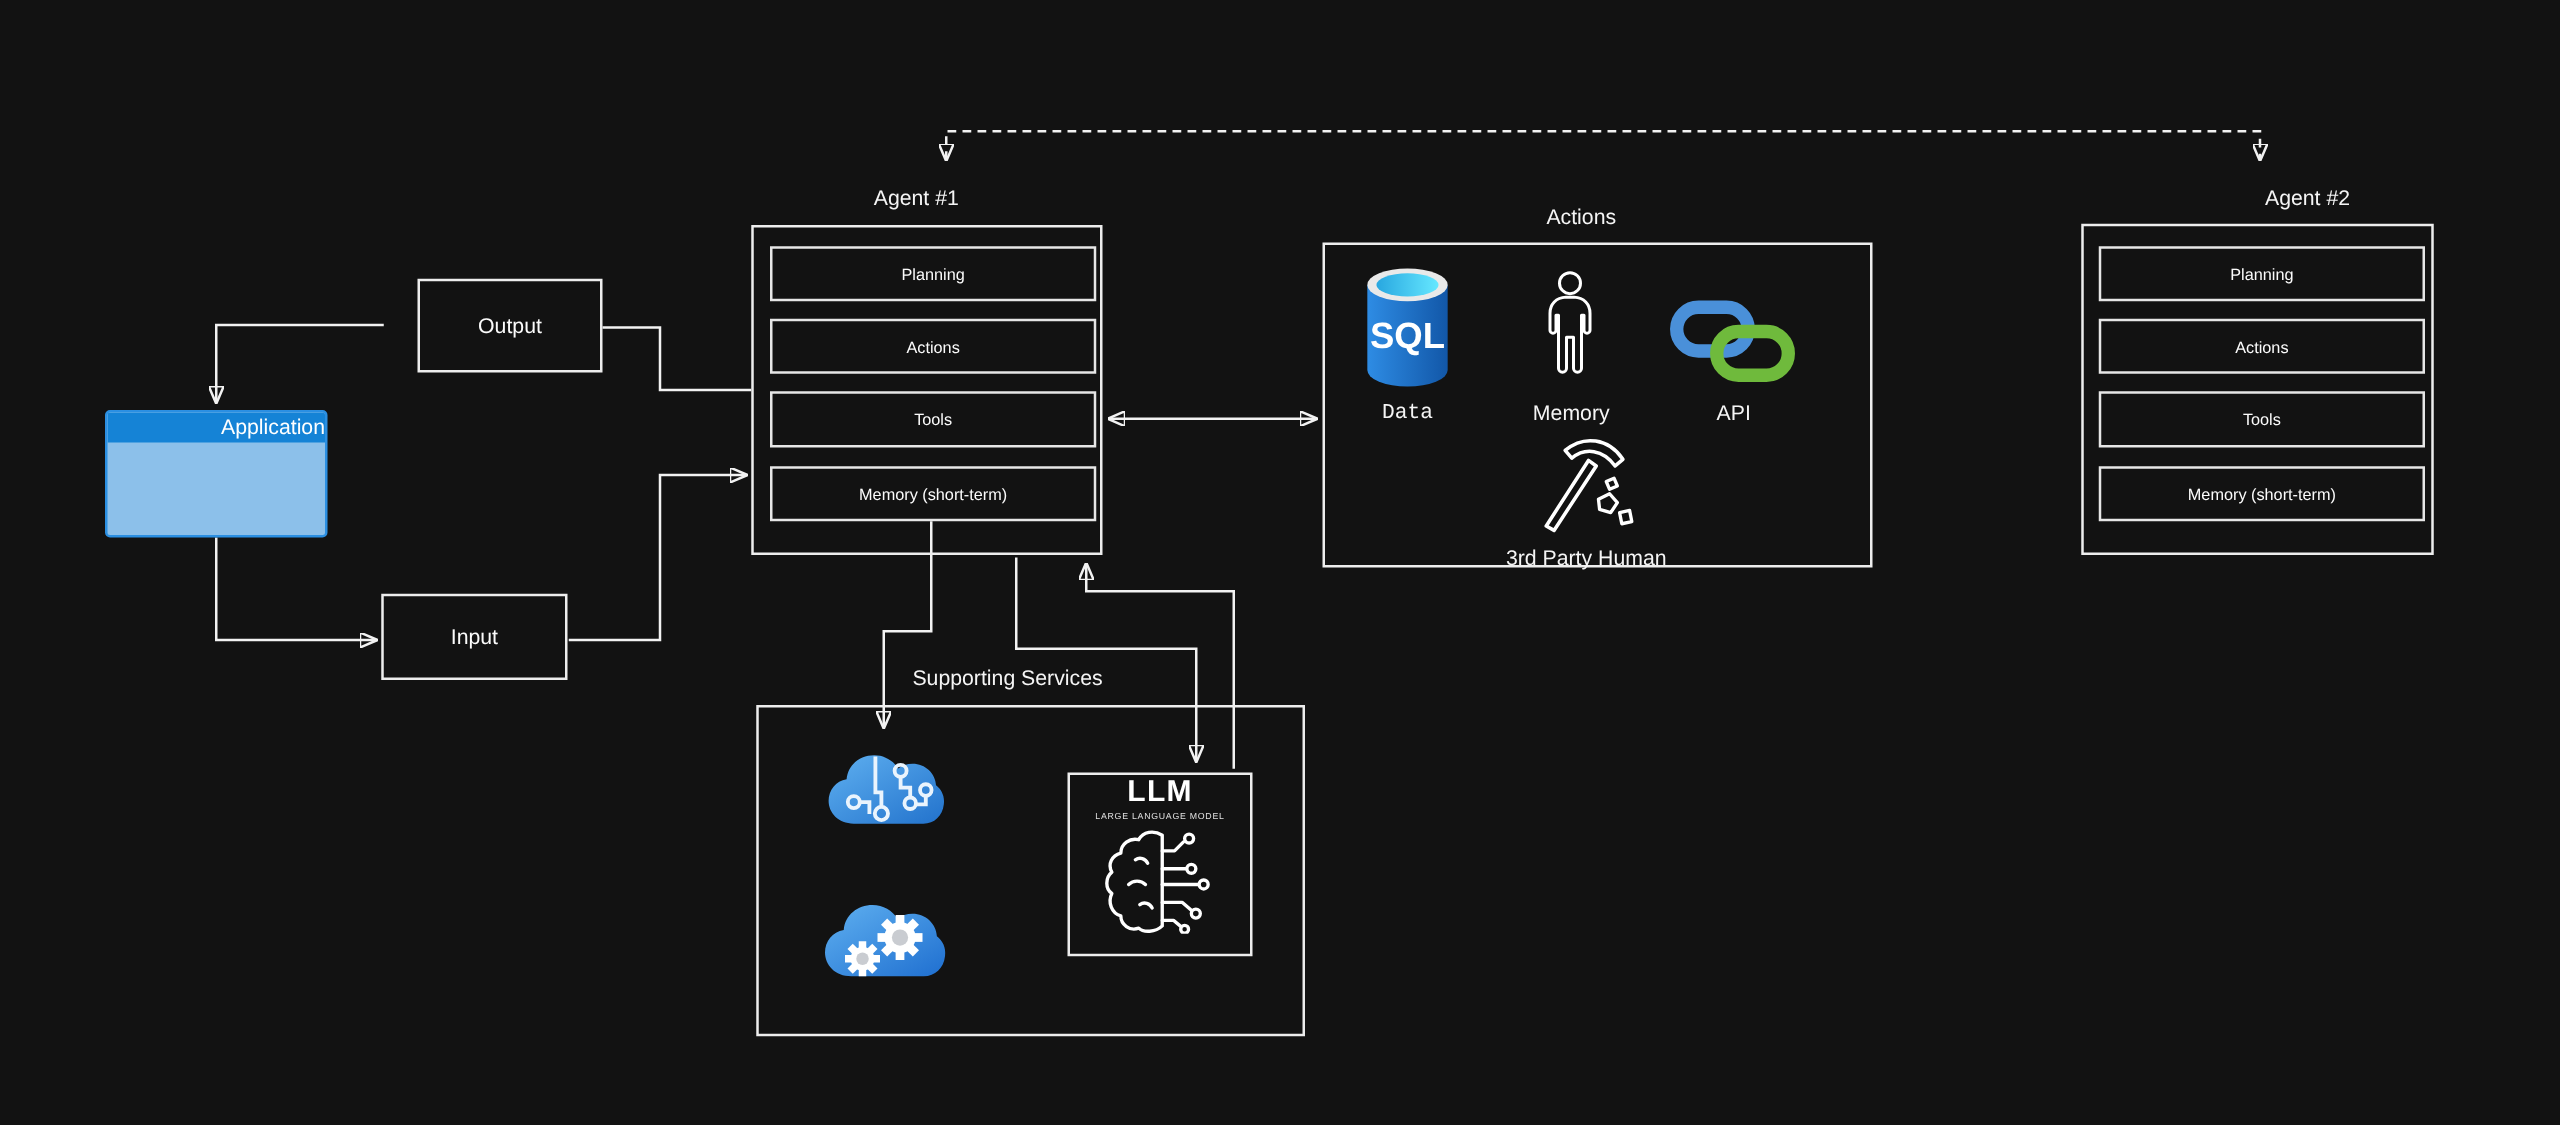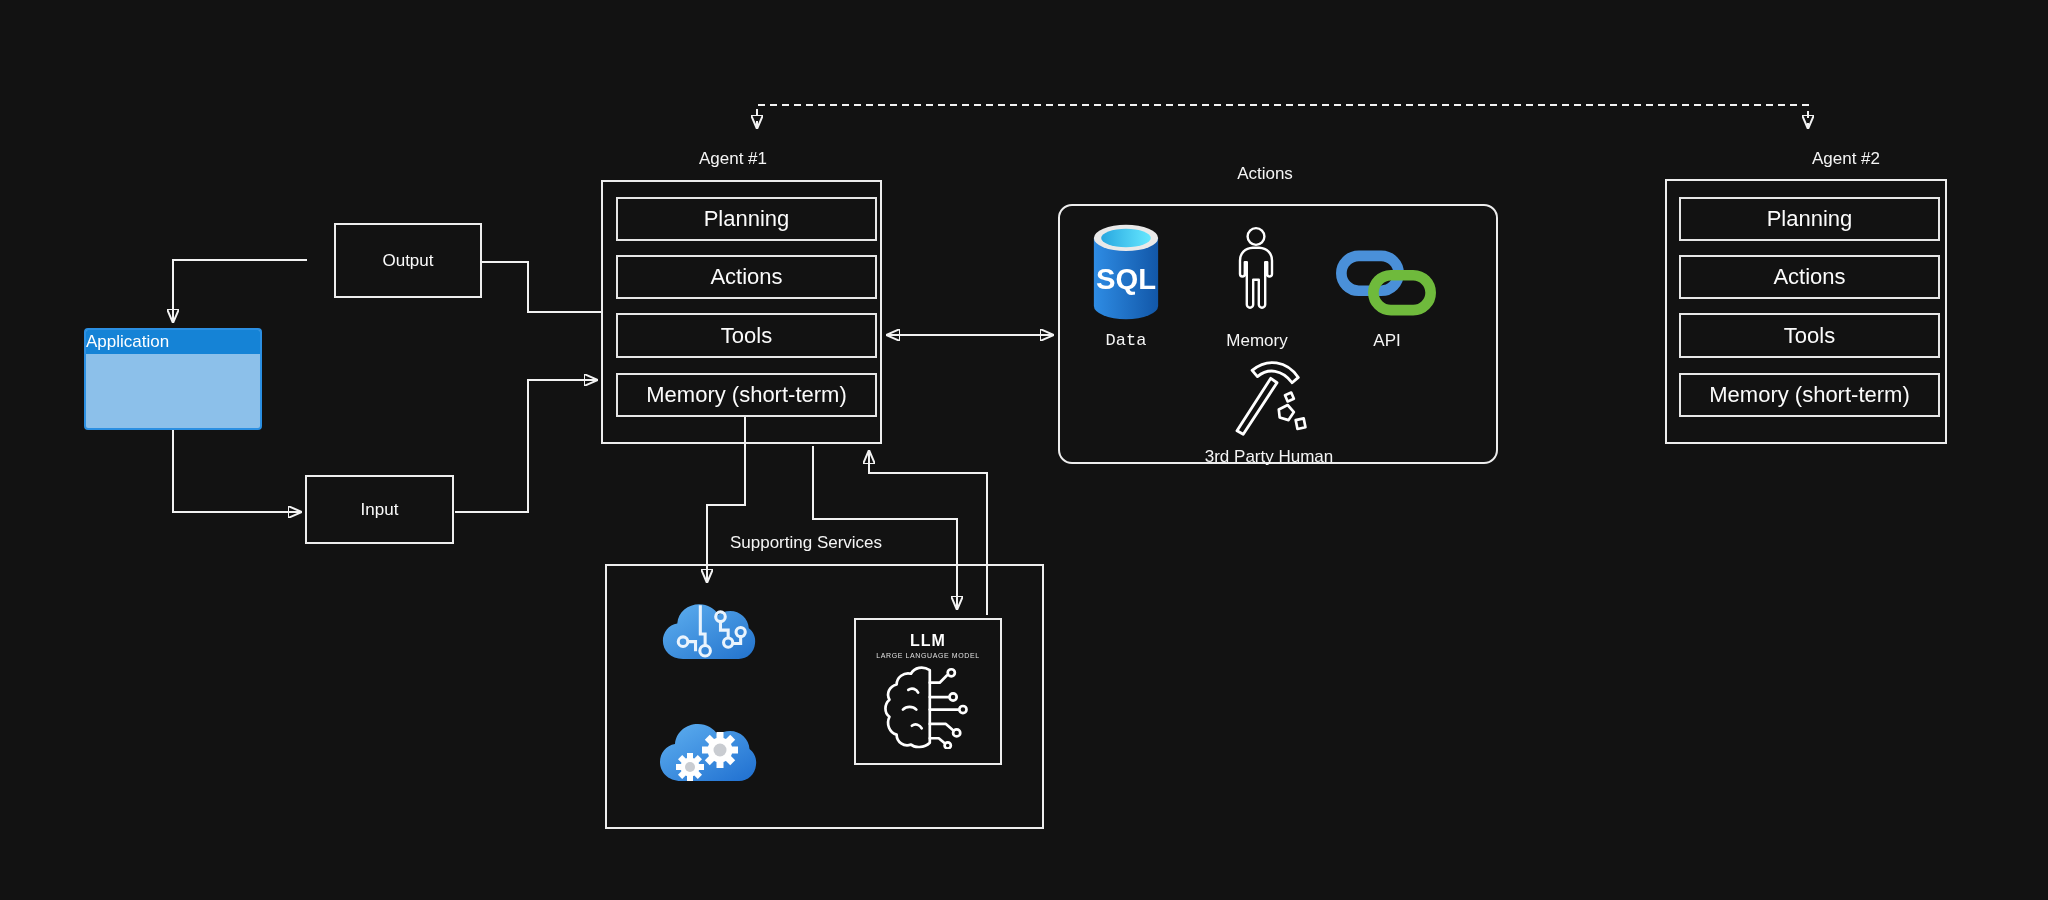--- a/index.html
+++ b/index.html
@@ -12,41 +12,41 @@
     display:flex;align-items:center;justify-content:center;
     font-size:17px;color:#fbfbfb;box-sizing:border-box;
   }
   .groupbox{
     position:absolute;border:2px solid #ededed;background:transparent;
     box-sizing:border-box;
   }
   .module{
     position:absolute;border:2px solid #e6e6e6;background:#121212;
     display:flex;align-items:center;justify-content:center;
-    font-size:22px;color:#fbfbfb;box-sizing:border-box;
+    font-size:13px;color:#fbfbfb;box-sizing:border-box;
   }
   .clabel{
     position:absolute;transform:translateX(-50%);white-space:nowrap;
     font-size:17px;color:#f5f5f5;
   }
   #connectors{position:absolute;left:0;top:0;}
   #connectors path{fill:none;stroke:#f2f2f2;stroke-width:2;}
   #app-box{
     position:absolute;border:2px solid #2b8fe2;border-radius:4px;
     background:#8cc0ea;box-sizing:border-box;overflow:hidden;
   }
   #app-header{
     height:24px;background:#1583d6;color:#ffffff;font-size:17px;
-    display:flex;align-items:center;justify-content:flex-start;
+    display:flex;align-items:center;justify-content:flex-end;
   }
   #llm-box{
     position:absolute;border:2px solid #ededed;background:#121212;
     box-sizing:border-box;text-align:center;
   }
-  .llm-title{font-size:16px;font-weight:bold;color:#ffffff;margin-top:12px;letter-spacing:1px;}
+  .llm-title{font-size:24px;font-weight:bold;color:#ffffff;letter-spacing:1px;}
   .llm-sub{font-size:7px;color:#e0e0e0;letter-spacing:0.6px;margin-top:2px;}
   .icon{position:absolute;}
 </style>
 </head>
 <body>
 
 <div id="canvas">
 
   <svg id="connectors" width="2048" height="900">
     <defs>
@@ -105,21 +105,21 @@
     </div>
     <div class="module" style="left:12px;top:132px;width:261px;height:45px;">
       <span>Tools</span>
     </div>
     <div class="module" style="left:12px;top:192px;width:261px;height:44px;">
       <span>Memory (short-term)</span>
     </div>
   </div>
 
   <div class="clabel" style="left:1265px;top:164px;">Actions</div>
-  <div class="groupbox" style="left:1058px;top:204px;width:440px;height:260px;border-radius:14px;">
+  <div class="groupbox" style="left:1058px;top:194px;width:440px;height:260px;">
 
     <svg class="icon" style="left:29px;top:17px;" width="74" height="98" viewBox="0 0 76 100">
       <defs>
         <linearGradient id="sqlg" x1="0" y1="0" x2="1" y2="0">
           <stop offset="0" stop-color="#2e8ce4"></stop>
             <stop offset="1" stop-color="#1257a8"></stop>
         </linearGradient>
         <linearGradient id="sqlc" x1="0" y1="0" x2="1" y2="0">
           <stop offset="0" stop-color="#28a7e0"></stop>
             <stop offset="1" stop-color="#66e8ff"></stop>

